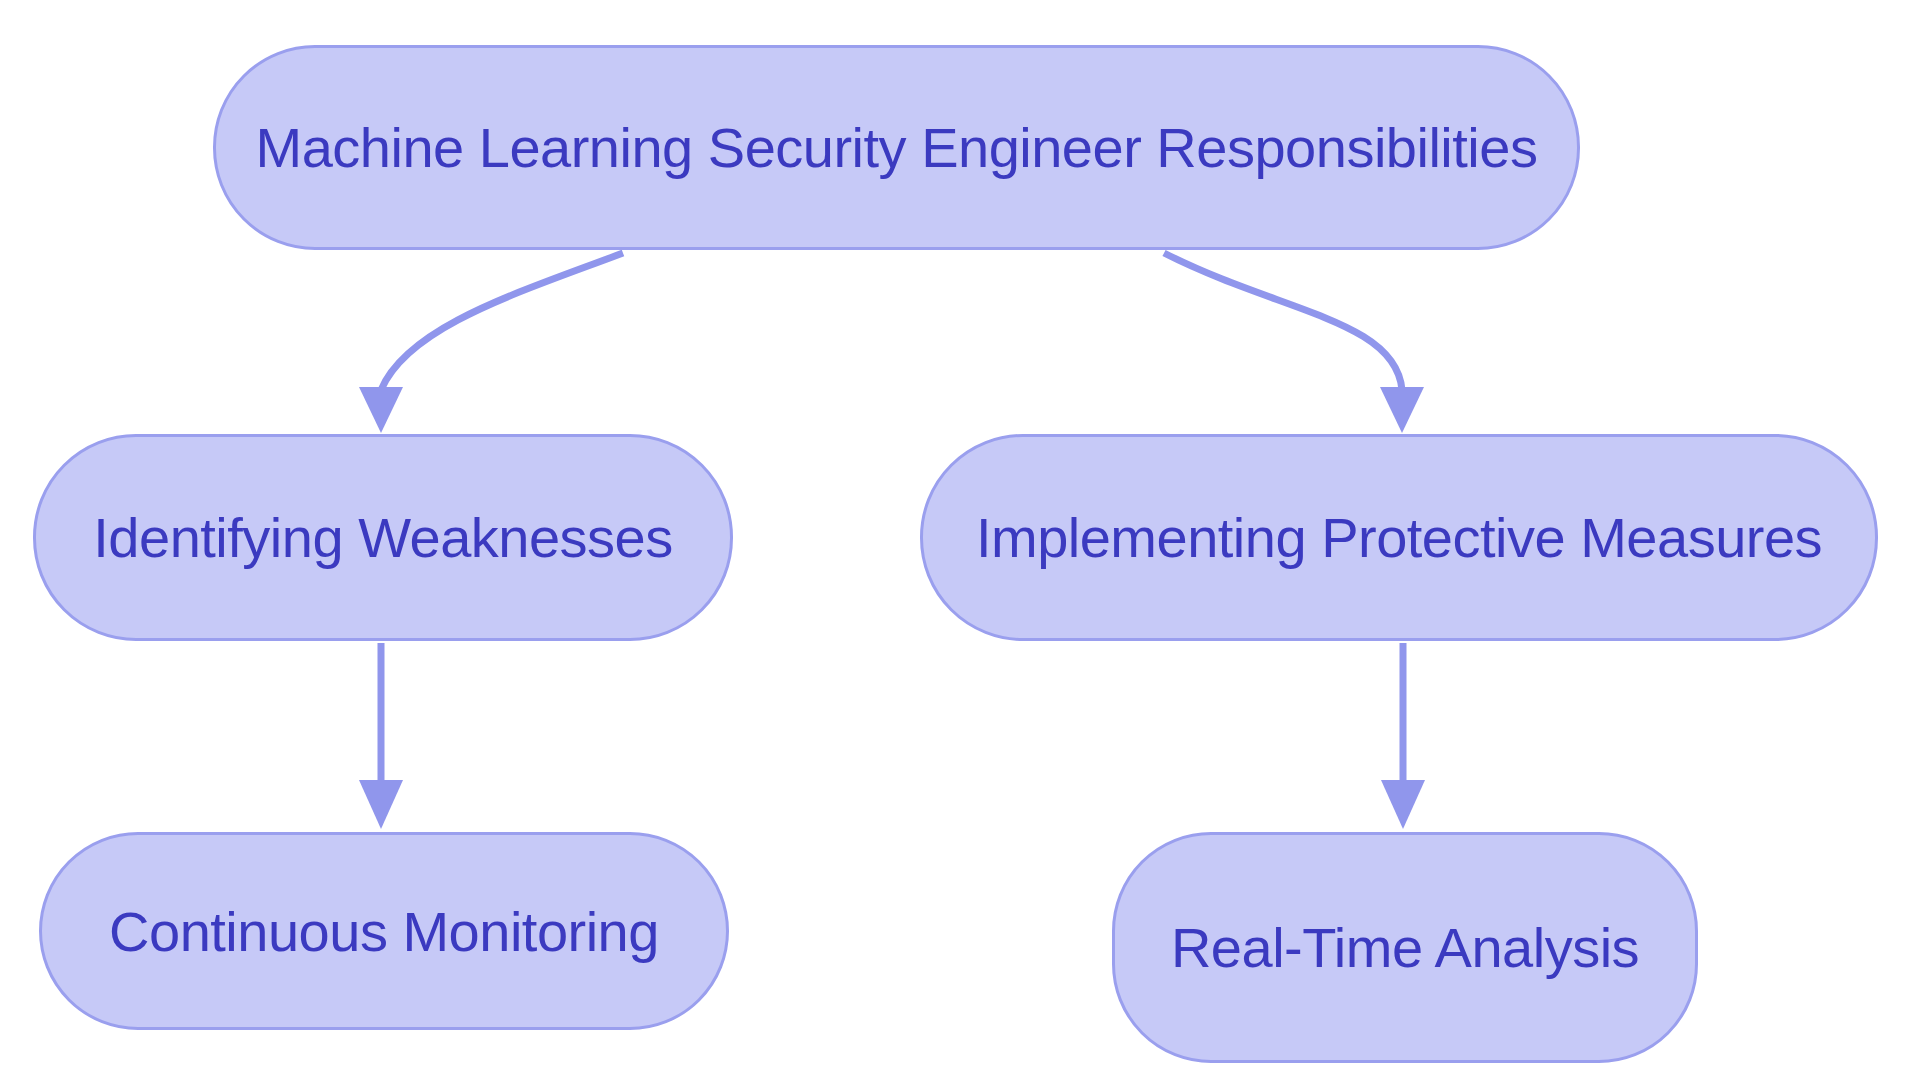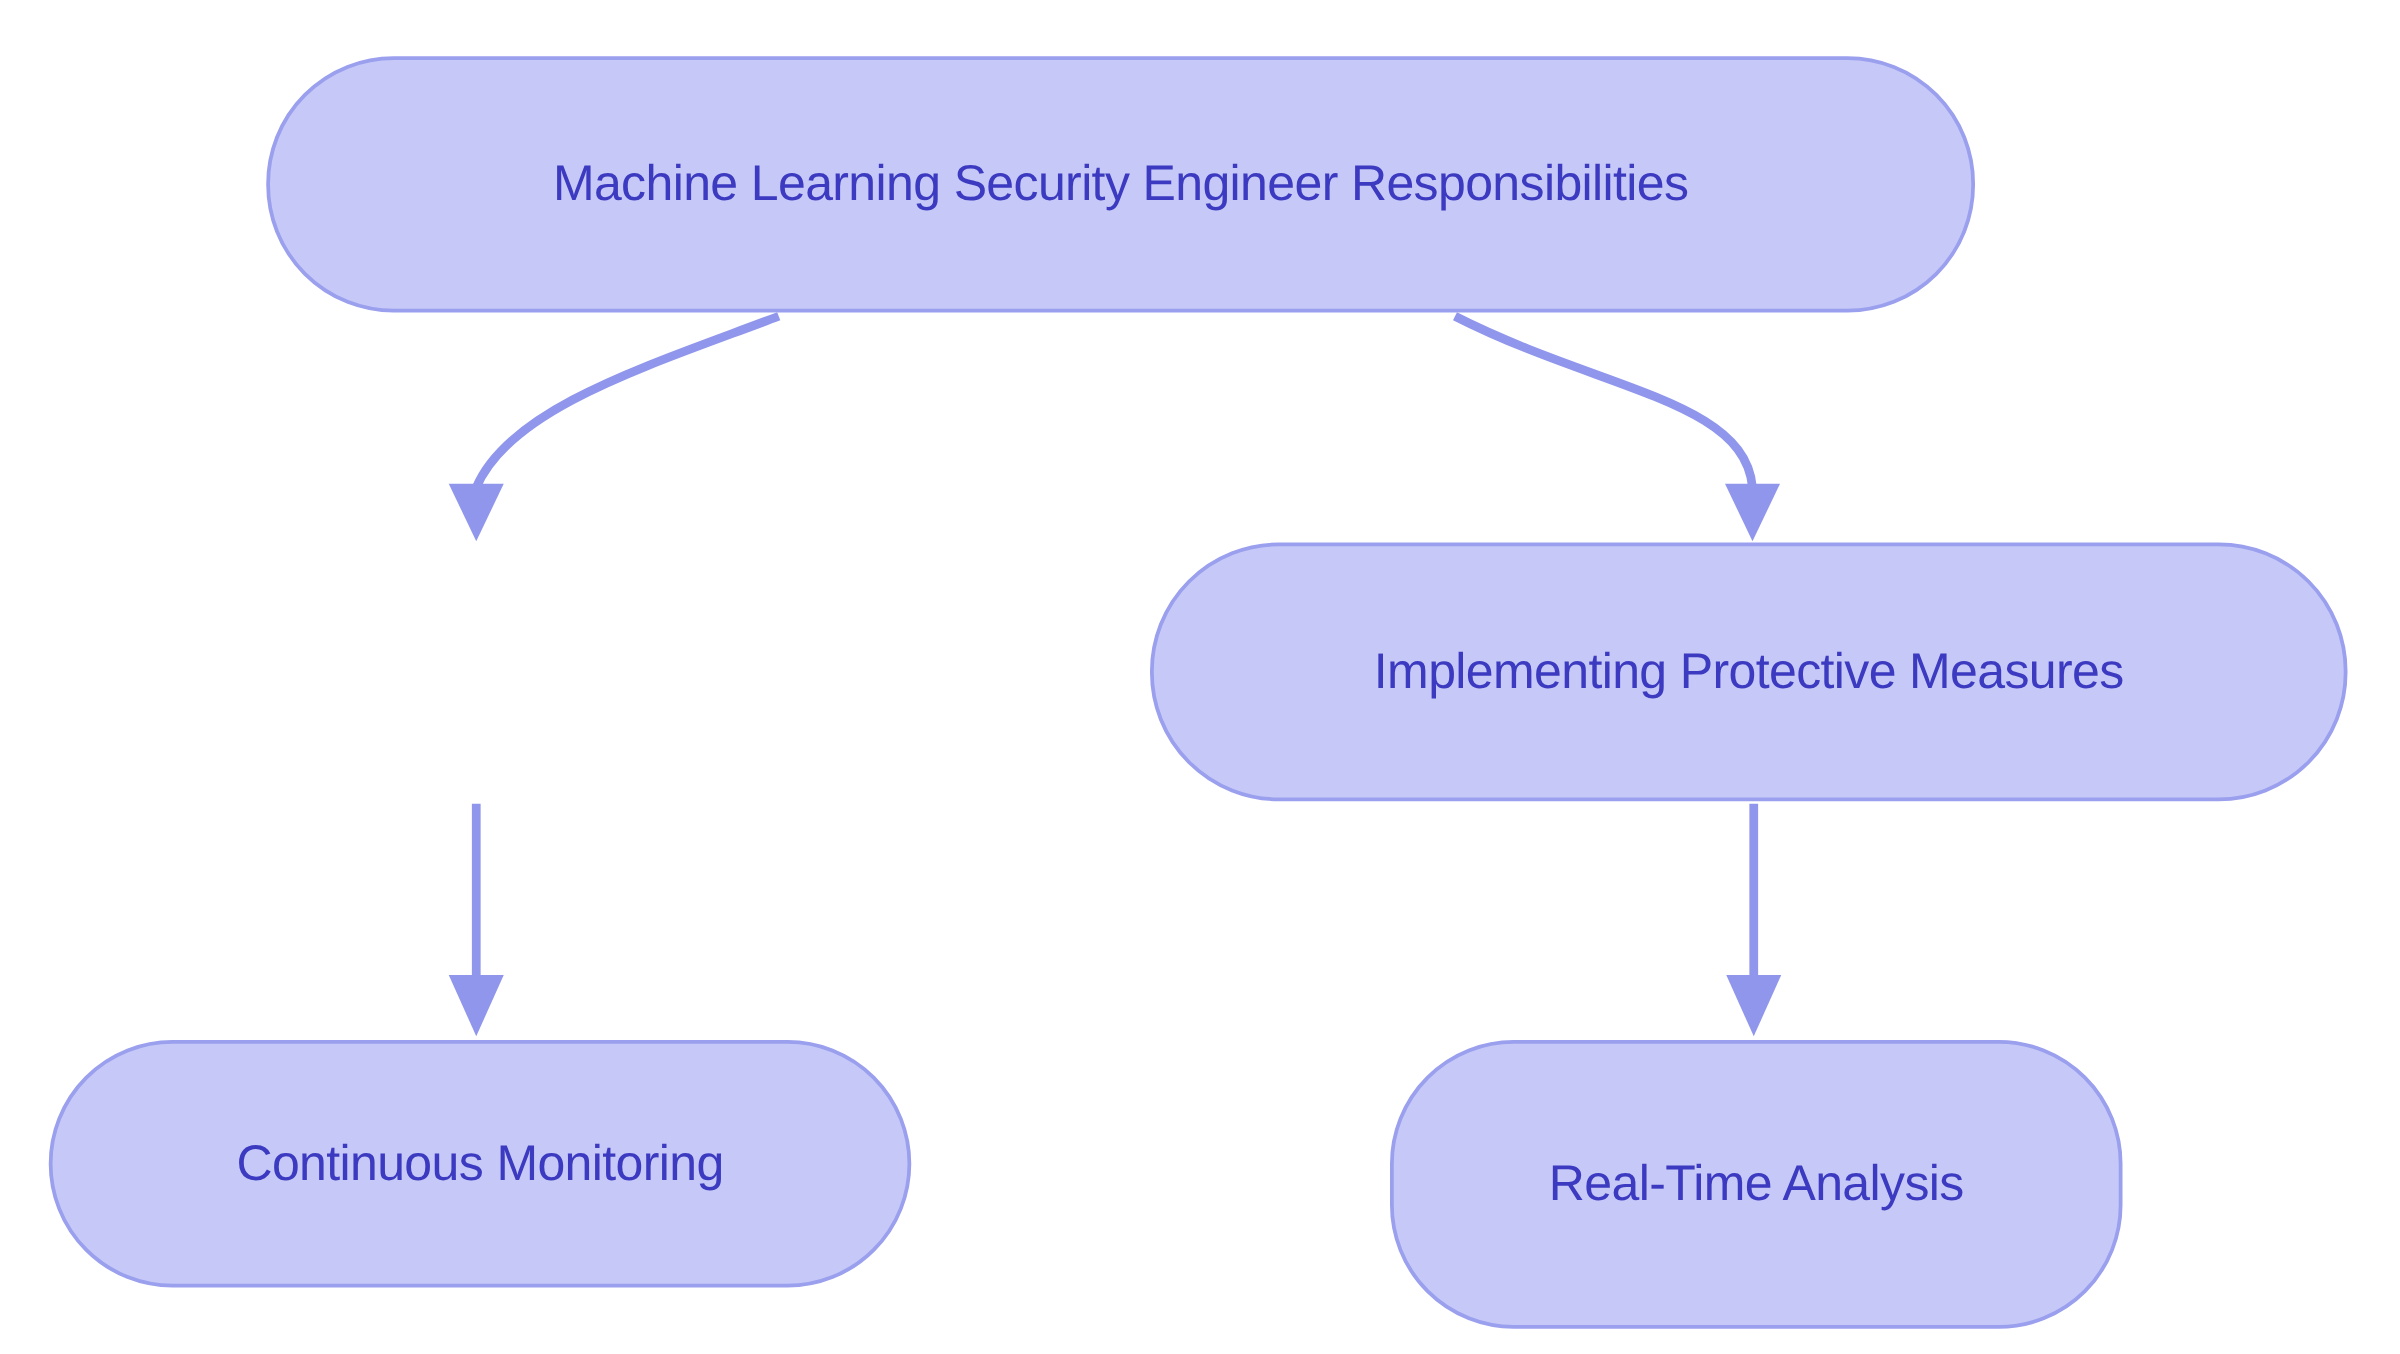--- a/index.html
+++ b/index.html
@@ -37,21 +37,21 @@
     stroke: none;
   }
   .node {
     position: absolute;
     background: var(--node-fill);
     border: 3px solid var(--node-border);
     display: flex;
     align-items: center;
     justify-content: center;
     color: var(--text);
-    font-size: 40px;
+    font-size: 56px;
     letter-spacing: -0.5px;
     white-space: nowrap;
     text-align: center;
   }
   .node-root      { left: 213px;  top: 45px;  width: 1367px; height: 205px; border-radius: 102px; }
   .node-identify  { left: 33px;   top: 434px; width: 700px;  height: 207px; border-radius: 103px; }
   .node-implement { left: 920px;  top: 434px; width: 958px;  height: 207px; border-radius: 103px; }
   .node-monitor   { left: 39px;   top: 832px; width: 690px;  height: 198px; border-radius: 99px; justify-content: center; }
   .node-realtime  { left: 1112px; top: 832px; width: 586px;  height: 231px; border-radius: 99px; }
 </style>
@@ -72,20 +72,23 @@
     <polygon class="edge-arrowhead" points="359,780 403,780 381,829"></polygon>
 
     <path class="edge-path" d="M1403,643 L1403,781"></path>
     <polygon class="edge-arrowhead" points="1381,780 1425,780 1403,829"></polygon>
   </svg>
 
   <div class="node node-root">
     <span>Machine Learning Security Engineer Responsibilities</span>
   </div>
 
+  <div class="node node-identify">
+    <span>Identifying Weaknesses</span>
+  </div>
 
   <div class="node node-implement">
     <span>Implementing Protective Measures</span>
   </div>
 
   <div class="node node-monitor">
     <span>Continuous Monitoring</span>
   </div>
 
   <div class="node node-realtime">

